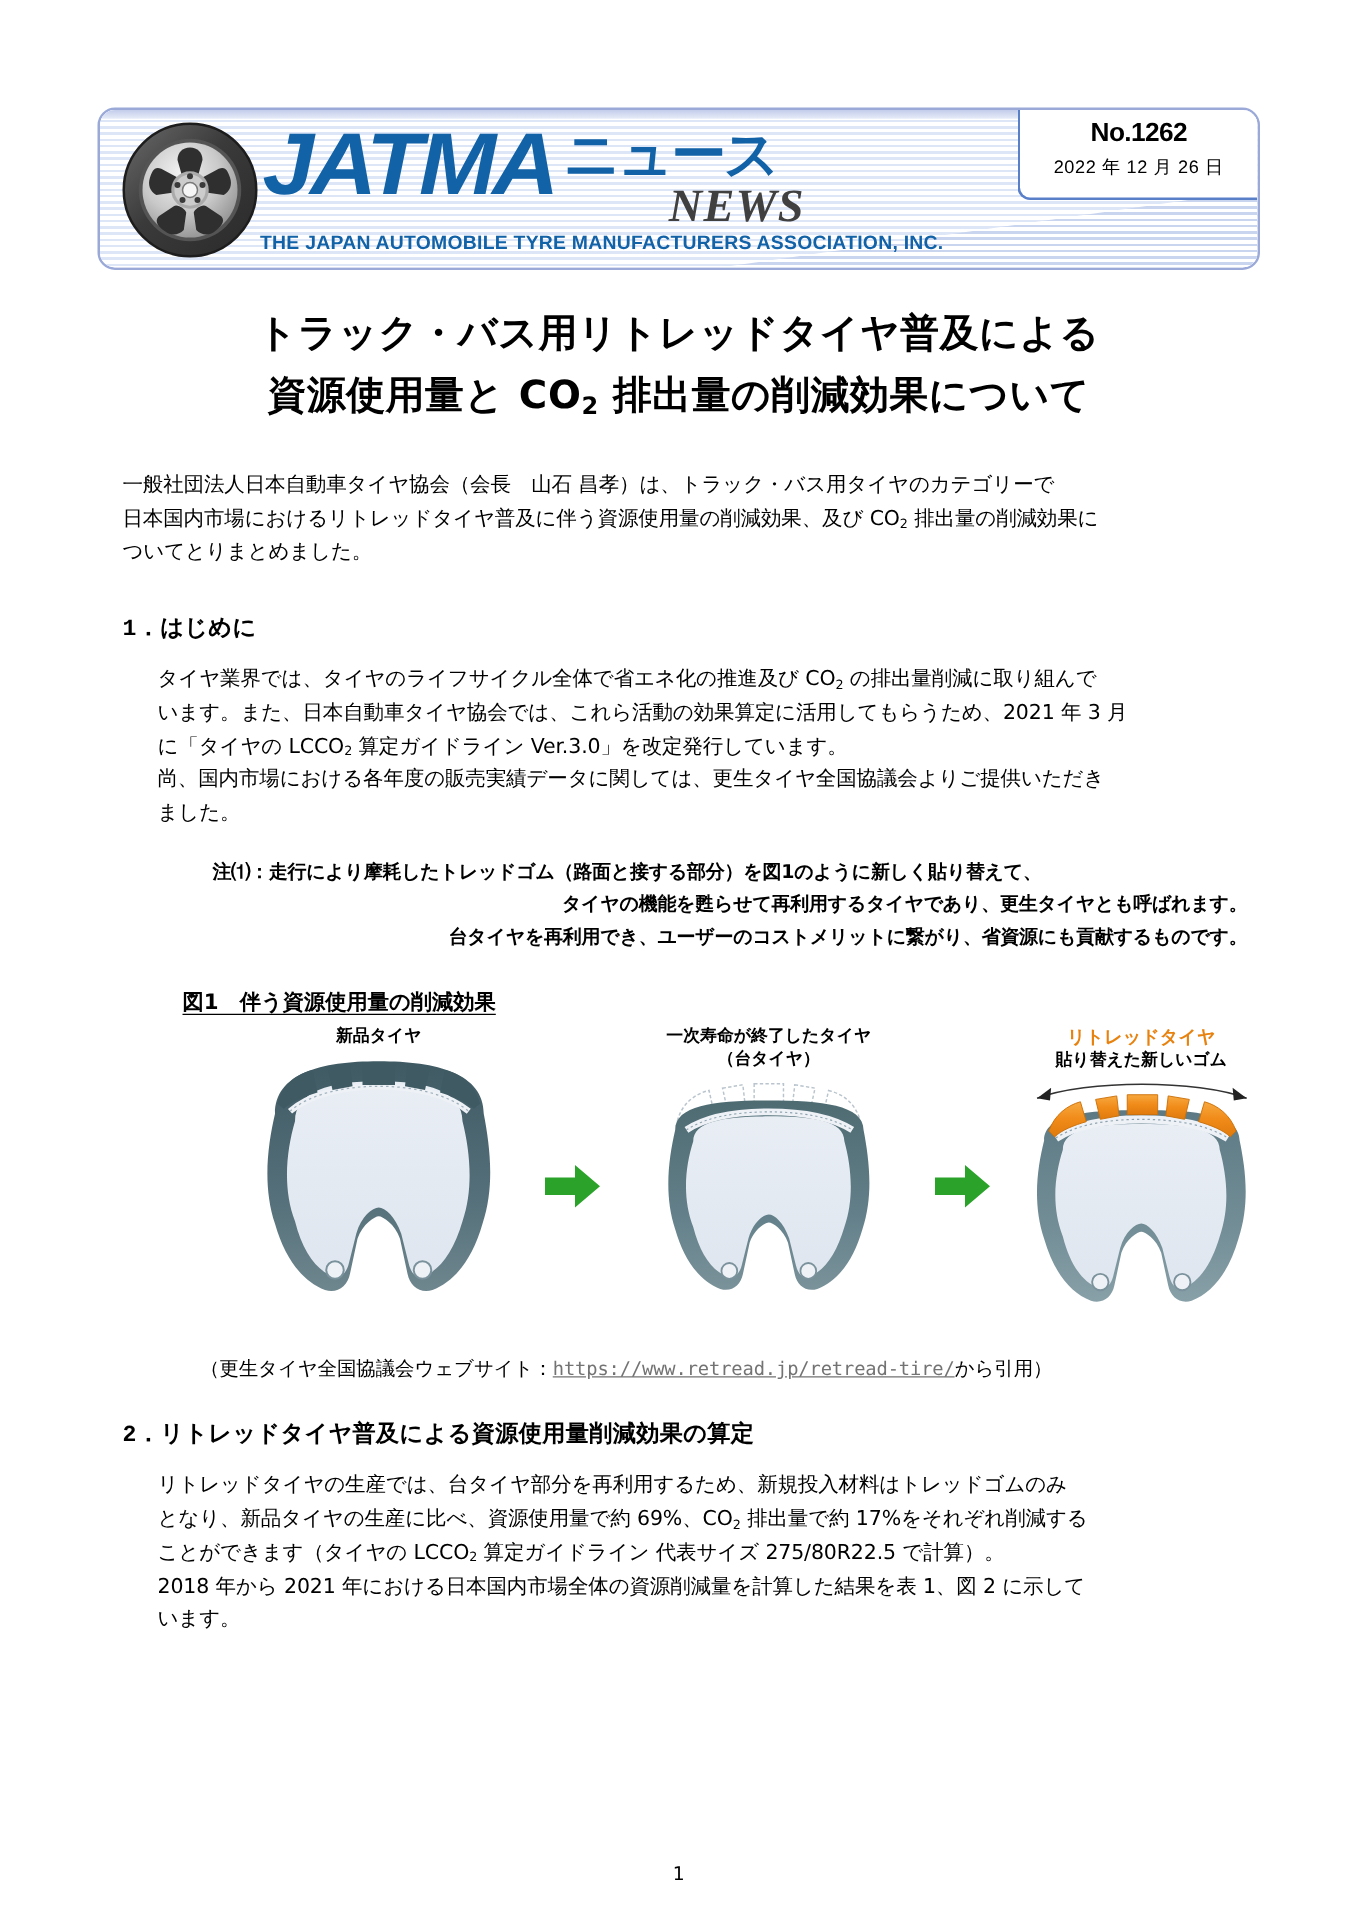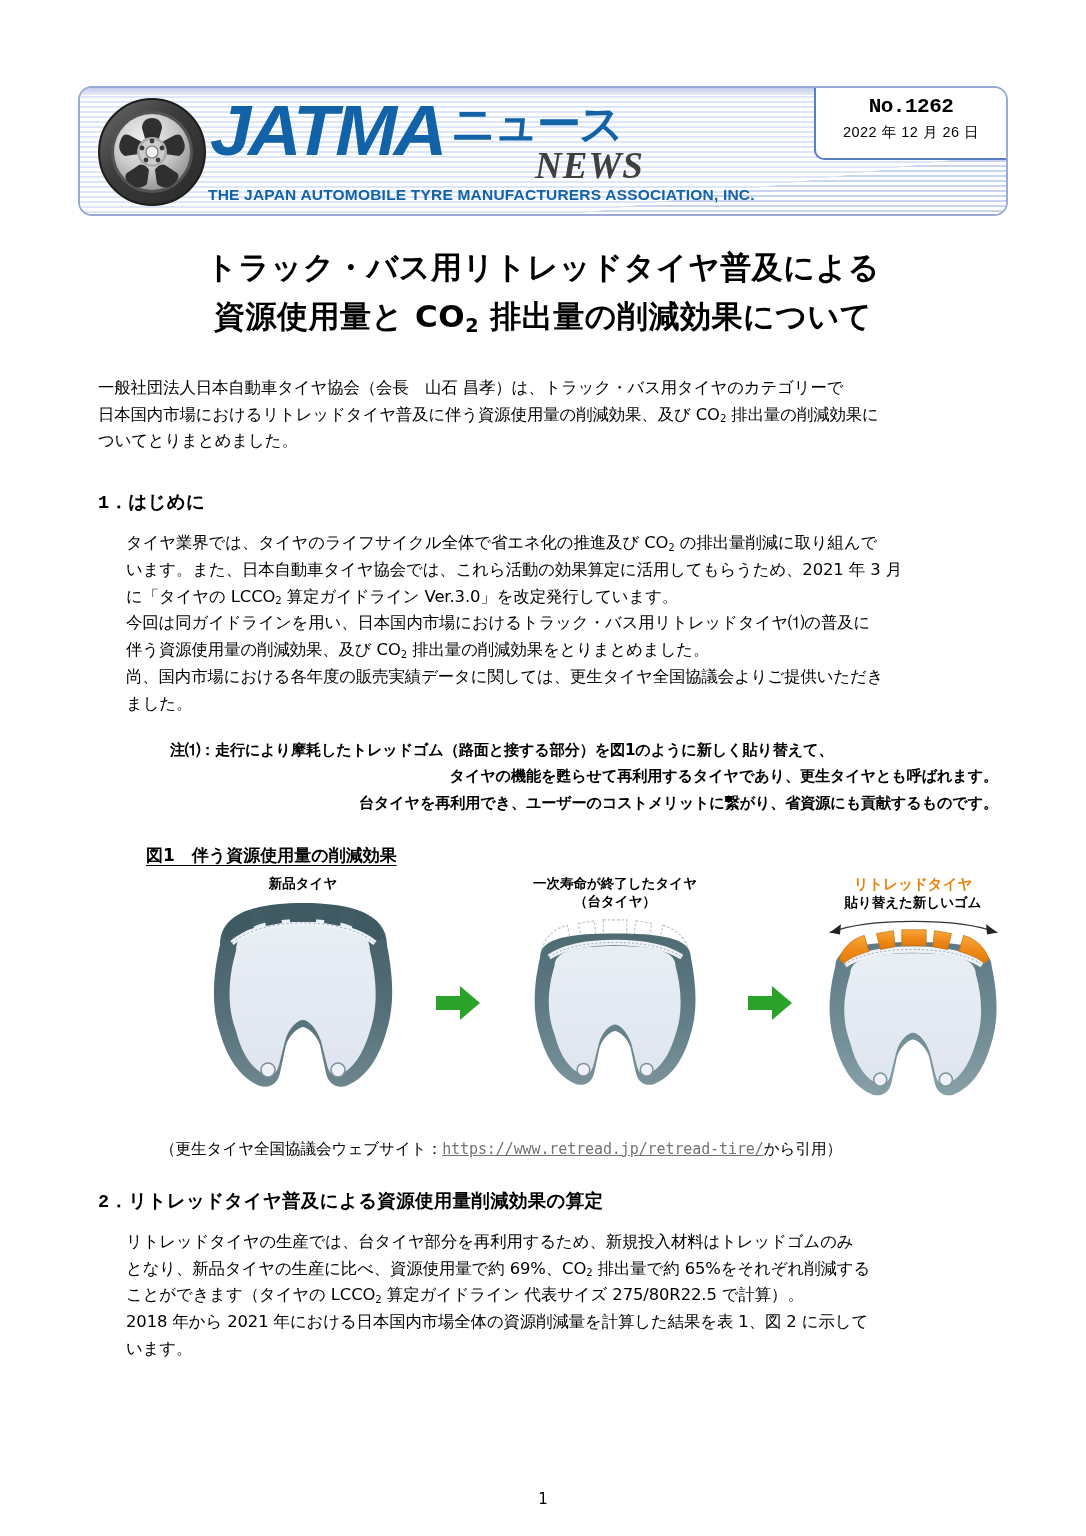--- a/index.html
+++ b/index.html
@@ -56,21 +56,21 @@
     border-bottom: 2px solid #5a7fc9;
     border-bottom-left-radius: 10px;
     text-align: center;
     z-index: 6;
   }
   .banner-no {
     font-weight: bold;
     font-size: 21px;
     letter-spacing: -0.5px;
     margin-top: 7px;
-    font-family: Liberation Mono, monospace;
+    font-family: Liberation Sans, sans-serif;
   }
   .banner-date {
     font-size: 14.5px;
     margin-top: 5px;
     font-family: "Liberation Sans", sans-serif;
     letter-spacing: 0.5px;
   }
 
   
   .logo-tire {
@@ -303,24 +303,20 @@
   </div>
 
   <div class="sec-head sec1-head">1．はじめに</div>
 
   <div class="para indent1 sec1-body">
     <span>タイヤ業界では、タイヤのライフサイクル全体で省エネ化の推進及び CO</span><sub>2</sub><span> の排出量削減に取り組んで</span><br>
     <span>います。また、日本自動車タイヤ協会では、これら活動の効果算定に活用してもらうため、2021 年 3 月</span><br>
     <span>に「タイヤの LCCO</span><sub>2</sub><span> 算定ガイドライン Ver.3.0」を改定発行しています。</span>
   </div>
 
-  <div class="para indent1 sec1-body2">
-    <span>今回は同ガイドラインを用い、日本国内市場におけるトラック・バス用リトレッドタイヤ⑴の普及に</span><br>
-    <span>伴う資源使用量の削減効果、及び CO</span><sub>2</sub><span> 排出量の削減効果をとりまとめました。</span>
-  </div>
 
   <div class="para indent1 sec1-body2">
     <span>尚、国内市場における各年度の販売実績データに関しては、更生タイヤ全国協議会よりご提供いただき</span><br>
     <span>ました。</span>
   </div>
 
   <div class="note">
     <span>注⑴：走行により摩耗したトレッドゴム（路面と接する部分）を図1のように新しく貼り替えて、</span>
     <span class="nl2">タイヤの機能を甦らせて再利用するタイヤであり、更生タイヤとも呼ばれます。</span>
     <span class="nl3">台タイヤを再利用でき、ユーザーのコストメリットに繋がり、省資源にも貢献するものです。</span>
@@ -476,21 +472,21 @@
   </div>
 
   <div class="cite">
     <span>（更生タイヤ全国協議会ウェブサイト：</span><span class="url">https://www.retread.jp/retread-tire/</span><span>から引用）</span>
   </div>
 
   <div class="sec-head sec2-head">2．リトレッドタイヤ普及による資源使用量削減効果の算定</div>
 
   <div class="para indent1 sec2-body">
     <span>リトレッドタイヤの生産では、台タイヤ部分を再利用するため、新規投入材料はトレッドゴムのみ</span><br>
-    <span>となり、新品タイヤの生産に比べ、資源使用量で約 69%、CO</span><sub>2</sub><span> 排出量で約 65%をそれぞれ削減する</span><br>
+    <span>となり、新品タイヤの生産に比べ、資源使用量で約 69%、CO</span><sub>2</sub><span> 排出量で約 17%をそれぞれ削減する</span><br>
     <span>ことができます（タイヤの LCCO</span><sub>2</sub><span> 算定ガイドライン 代表サイズ 275/80R22.5 で計算）。</span>
   </div>
 
   <div class="para indent1">
     <span>2018 年から 2021 年における日本国内市場全体の資源削減量を計算した結果を表 1、図 2 に示して</span><br>
     <span>います。</span>
   </div>
 </div>
 
 <div class="page-num">1</div>

